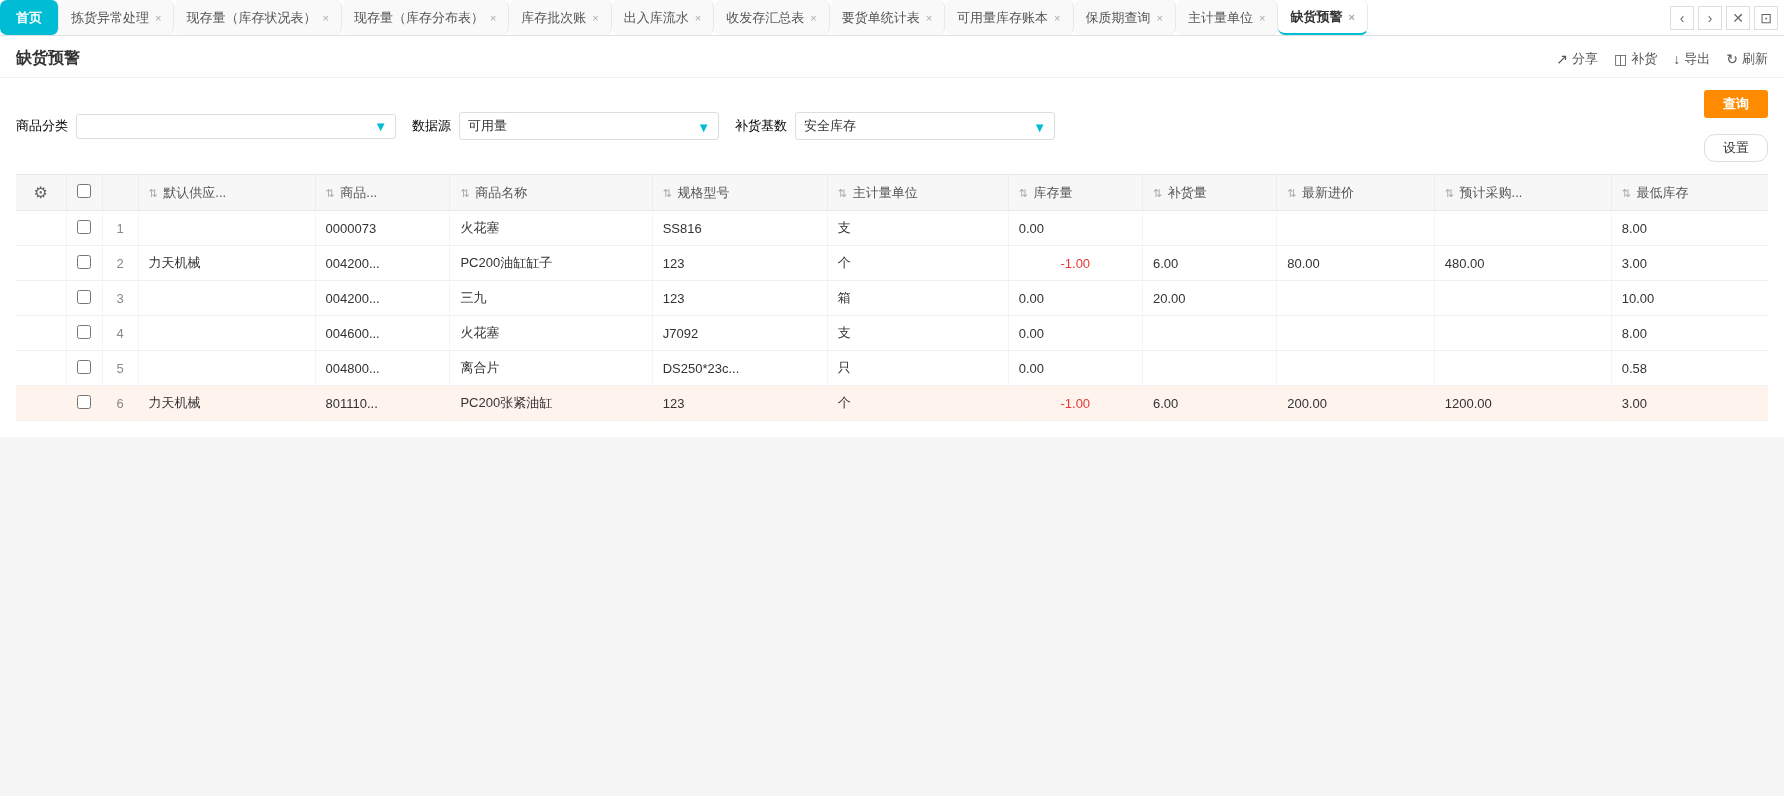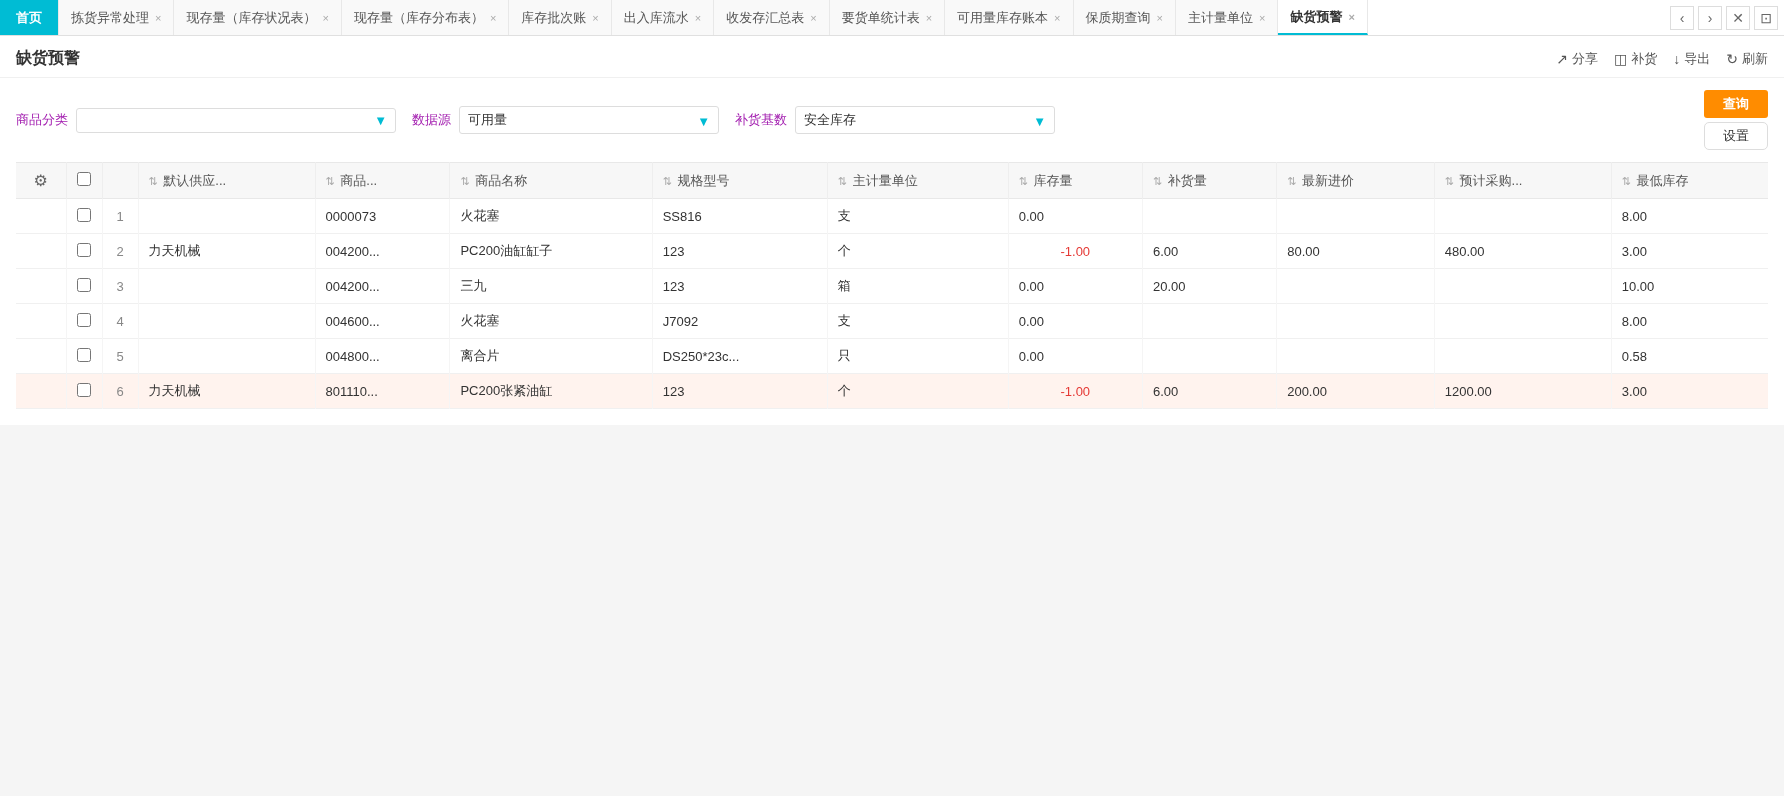--- a/index.html
+++ b/index.html
@@ -19,20 +19,21 @@
       align-items: center;
       padding: 0 12px;
       height: 100%;
       white-space: nowrap;
       cursor: pointer;
       border-right: 1px solid #e8e8e8;
       font-size: 13px;
       color: #555;
       background: #f9f9f9;
       position: relative;
+      border-radius: 7px;
     }
     .tab-item.home {
       background: #00bcd4;
       color: #fff;
       font-weight: bold;
       padding: 0 16px;
     }
     .tab-item.active {
       background: #fff;
       color: #333;
@@ -107,21 +108,21 @@
       padding: 12px 16px;
       gap: 16px;
       background: #fff;
     }
     .filter-group {
       display: flex;
       align-items: center;
       gap: 8px;
     }
     .filter-label {
-      color: #a21caf;
+      color: #000000;
       font-size: 13px;
       white-space: nowrap;
     }
     .filter-select {
       display: flex;
       align-items: center;
       border: 1px solid #ddd;
       border-radius: 3px;
       padding: 4px 8px;
       background: #fff;
@@ -131,37 +132,37 @@
       font-size: 13px;
     }
     .filter-select .arrow { color: #00bcd4; margin-left: 8px; }
     .filter-select-medium { min-width: 260px; align-items: flex-end; }
     .filter-select-large { min-width: 320px; }
 
     .filter-actions {
       margin-left: auto;
       display: flex;
       flex-direction: column;
-      gap: 4px;
+      gap: 16px;
     }
     .btn-query {
       background: #ff8c00;
       color: #fff;
       border: none;
       border-radius: 3px;
       padding: 5px 18px;
       cursor: pointer;
       font-size: 13px;
       font-weight: bold;
     }
     .btn-settings {
       background: #fff;
       color: #333;
       border: 1px solid #ddd;
-      border-radius: 5px;
+      border-radius: 11px;
       padding: 4px 18px;
       cursor: pointer;
       font-size: 13px;
     }
 
     
     .table-container {
       padding: 0 16px 16px 16px;
     }
     table {

